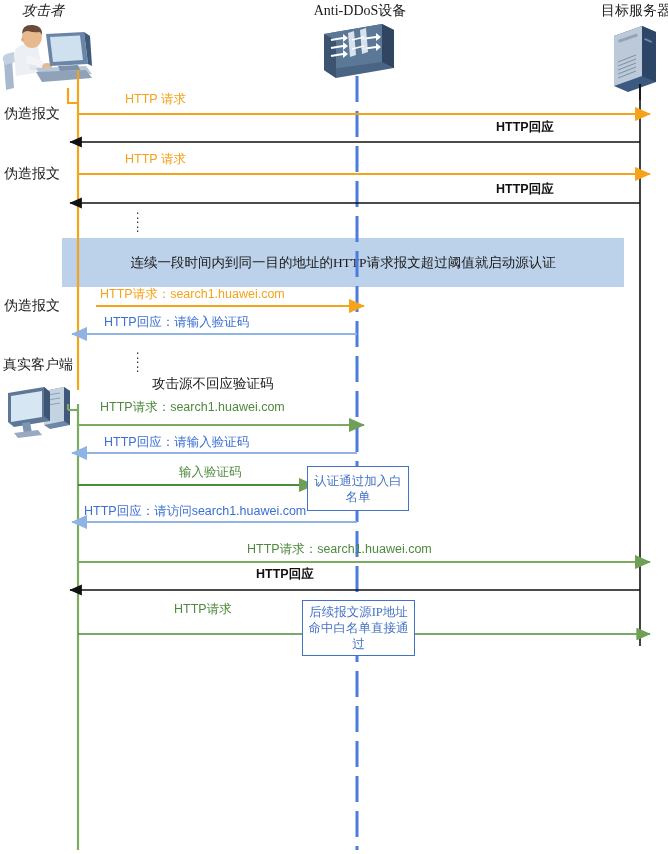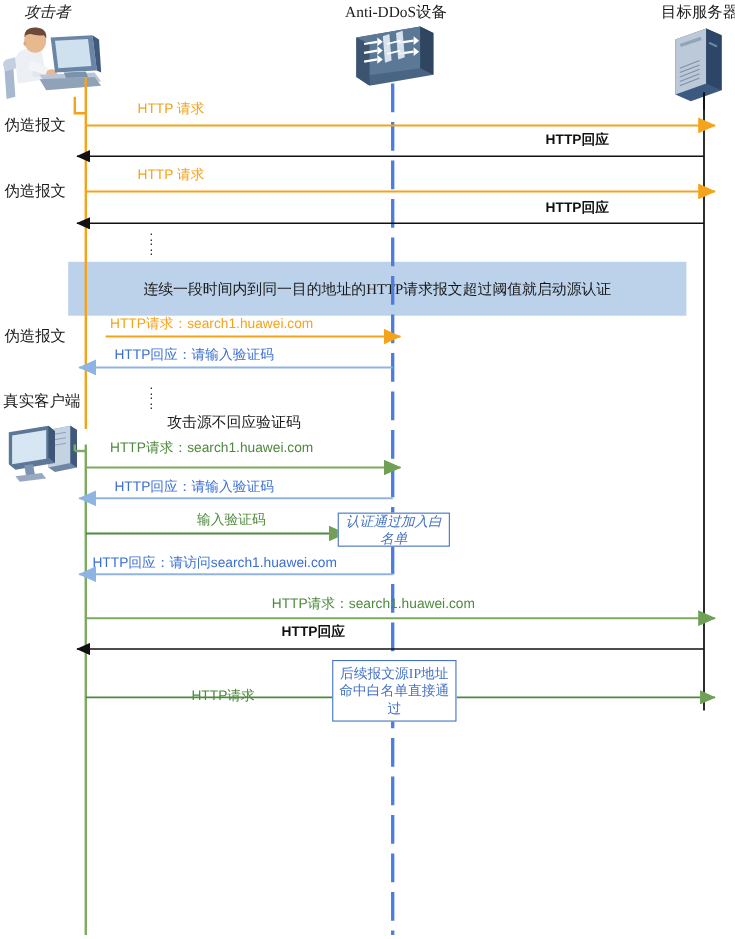--- a/index.html
+++ b/index.html
@@ -270,22 +270,22 @@
   <div class="msg msg-blue" style="left:104px; top:314px;">HTTP回应：请输入验证码</div>
   <div class="msg cn-serif" style="left:152px; top:355px; color:#1a1a1a; font-size:13.5px;margin-top:20px;">攻击源不回应验证码</div>
 
   <div class="msg msg-green" style="left:100px; top:399px;">HTTP请求：search1.huawei.com</div>
   <div class="msg msg-blue" style="left:104px; top:434px;">HTTP回应：请输入验证码</div>
   <div class="msg msg-green" style="left:179px; top:464px;">输入验证码</div>
   <div class="msg msg-blue" style="left:84px; top:503px;">HTTP回应：请访问search1.huawei.com</div>
 
   <div class="msg msg-green" style="left:247px; top:541px;">HTTP请求：search1.huawei.com</div>
   <div class="msg msg-black" style="left:244px; top:566px;">HTTP回应</div>
-  <div class="msg msg-green" style="left:174px; top:624px;">HTTP请求</div>
-
-  <div class="note-box" style="left:307px; top:466px; width:102px; height:31px;font-style:italic;">
+  <div class="msg msg-green" style="left:174px; top:601px;">HTTP请求</div>
+
+  <div class="note-box" style="left:307px; top:466px; width:102px; height:45px;">
     <span>认证通过加入白名单</span>
   </div>
   <div class="note-box" style="left:302px; top:600px; width:113px; height:56px;">
     <span>后续报文源IP地址命中白名单直接通过</span>
   </div>
 
 </div>
 
 </body></html>

